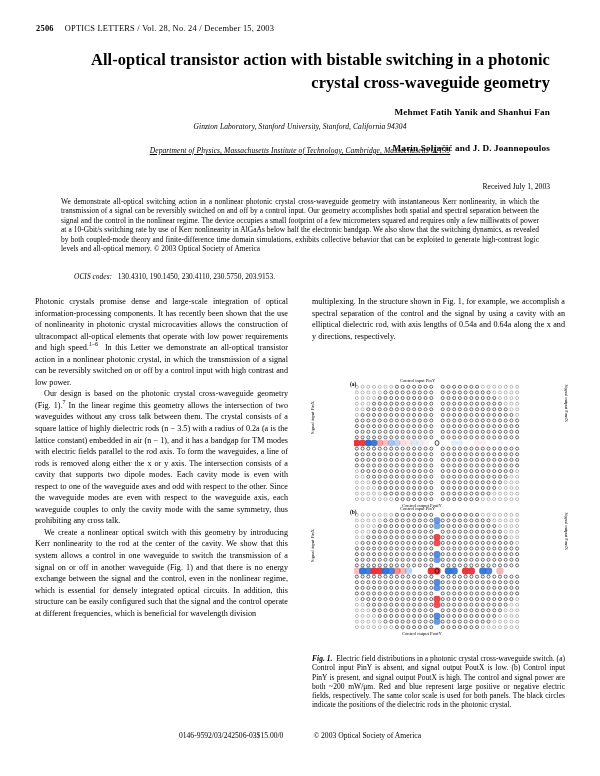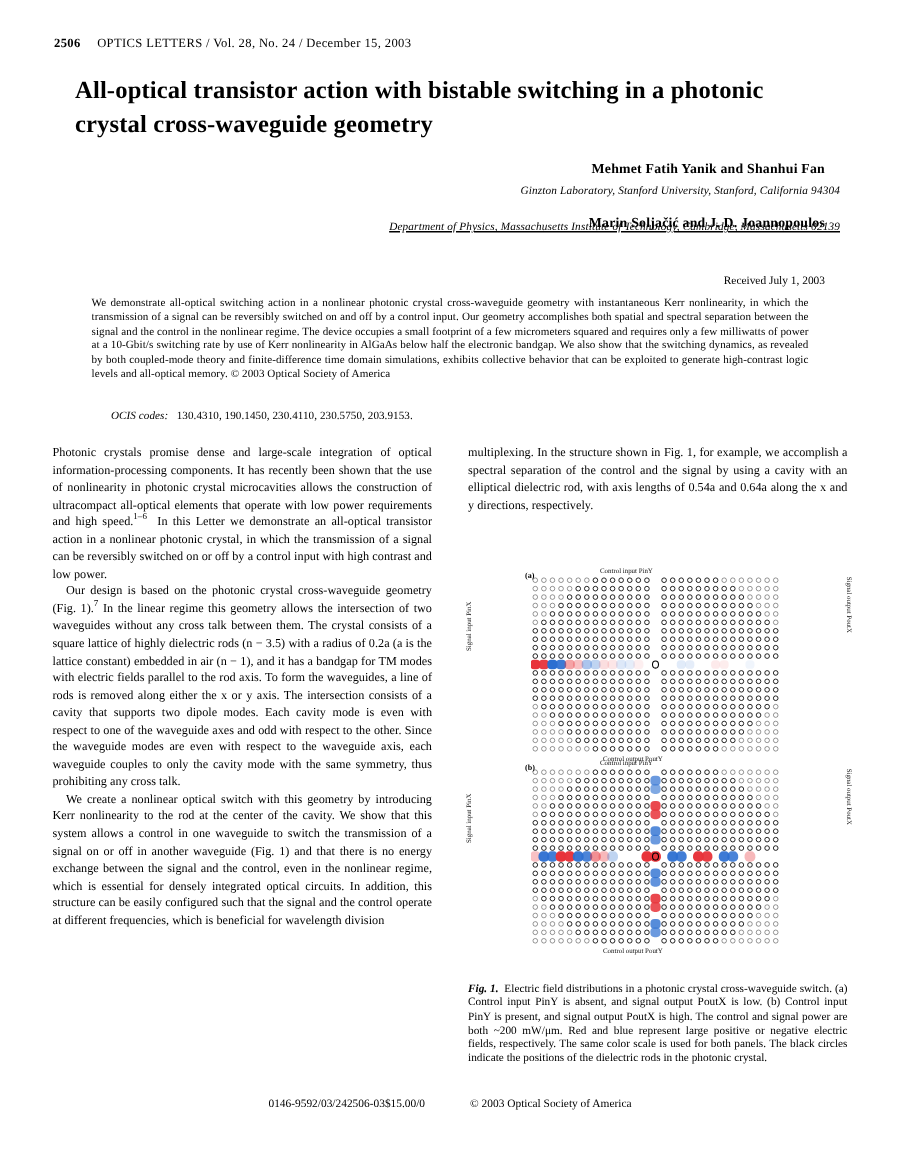--- a/index.html
+++ b/index.html
@@ -16,33 +16,33 @@
   .runhead{
     position:absolute;left:36px;top:24px;
     font-size:8.4px;letter-spacing:.25px;
     white-space:nowrap;
   }
   .runhead .folio{font-weight:bold;margin-right:11px;}
 
   
   .title{
     position:absolute;left:50px;top:48px;width:500px;
-    text-align:left;font-weight:bold;font-size:16.4px;
+    text-align:right;font-weight:bold;font-size:16.4px;
     line-height:23px;letter-spacing:.1px;
   }
 
   
   .authors{
     position:absolute;left:50px;width:500px;text-align:right;
     font-weight:bold;font-size:9.2px;letter-spacing:.15px;
   }
   .authors.a1{top:107px;}
   .authors.a2{top:143px;}
   .affil{
-    position:absolute;left:40px;width:520px;text-align:right;
+    position:absolute;left:40px;width:520px;text-align:center;
     font-style:italic;font-size:7.5px;letter-spacing:.1px;
   }
   .affil.f1{top:122px;}
   .affil.f2{top:146px;text-decoration:underline;}
 
   .received{
     position:absolute;left:50px;top:182px;width:500px;text-align:right;
     font-size:7.6px;
   }
 

